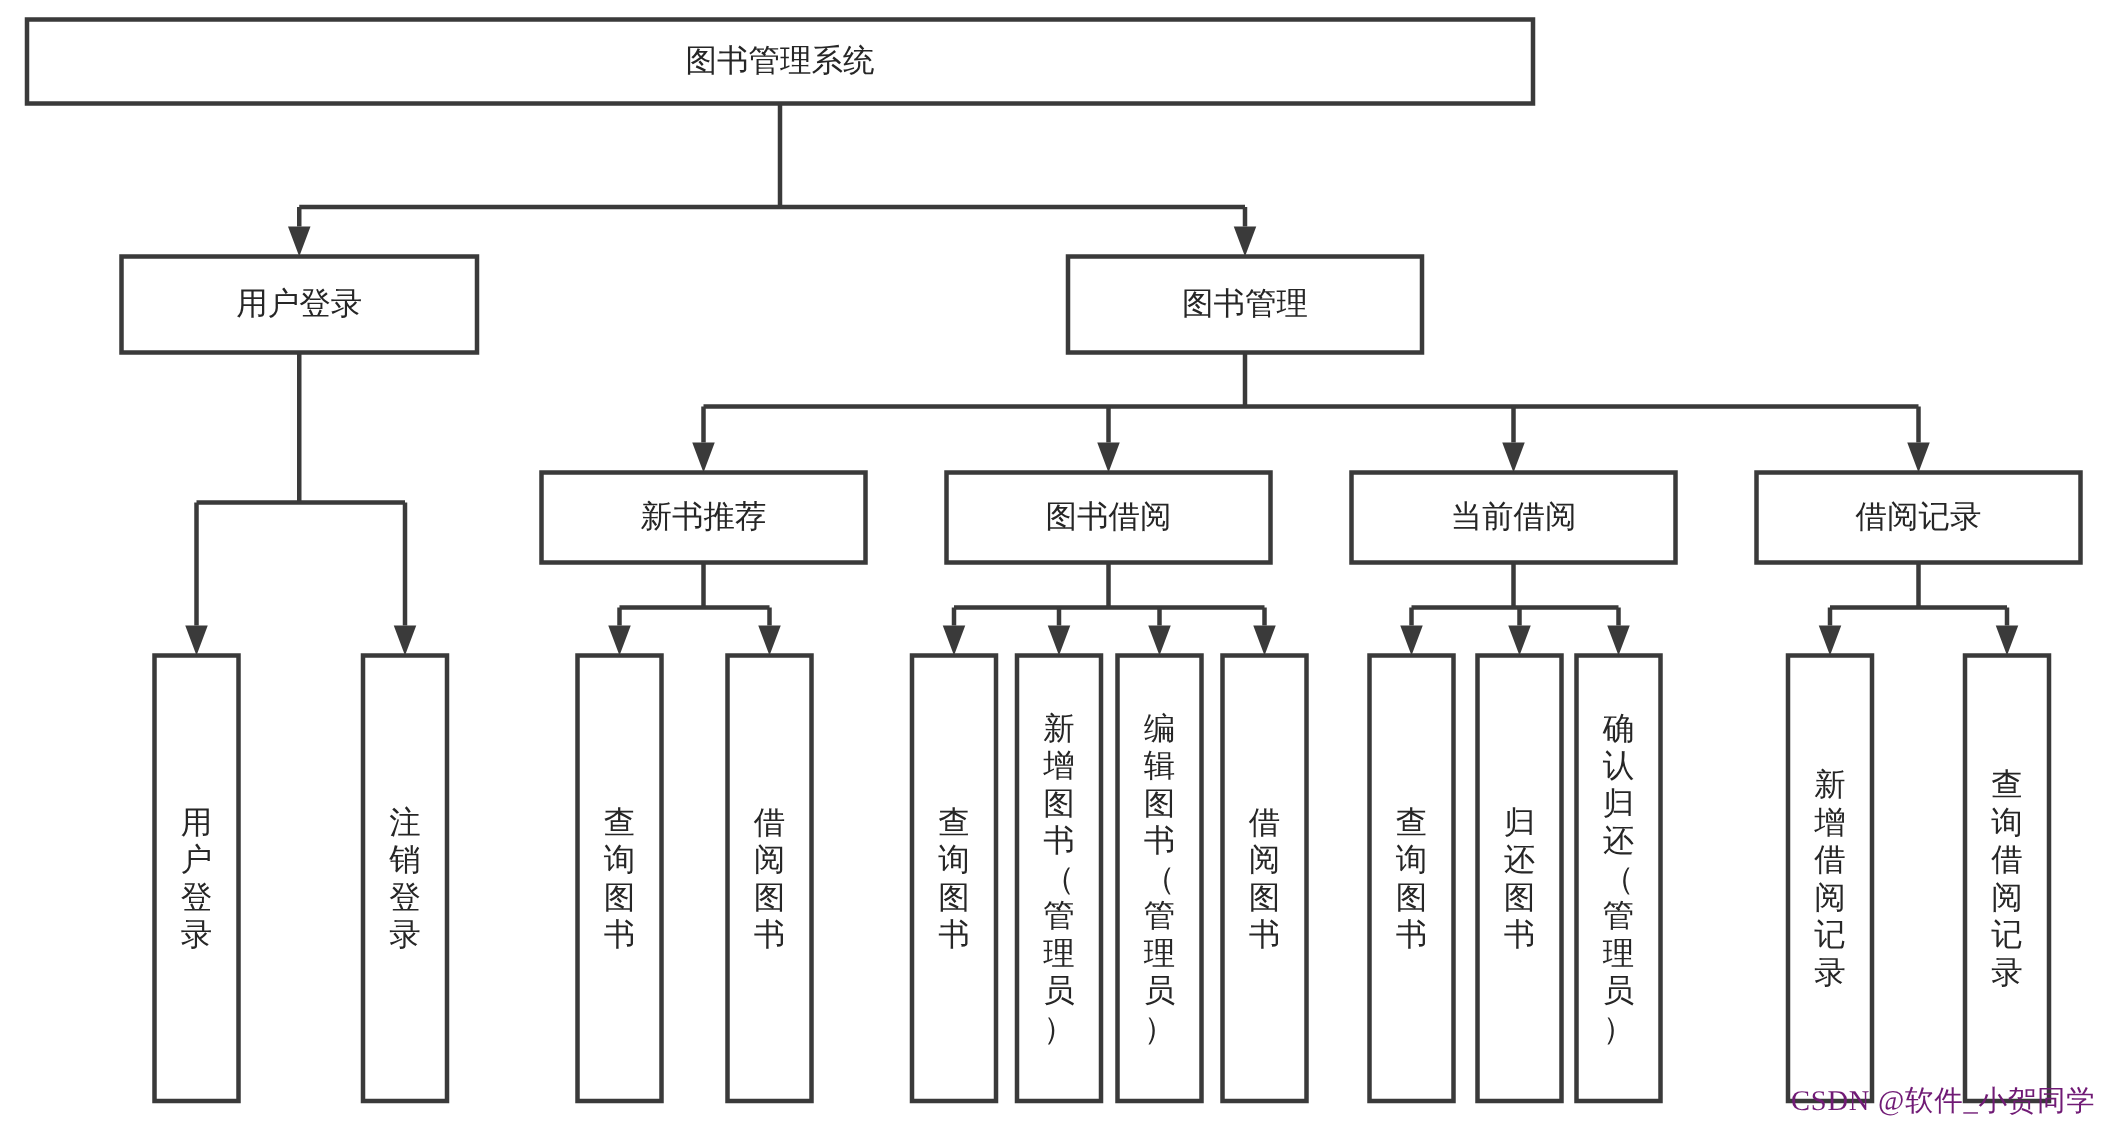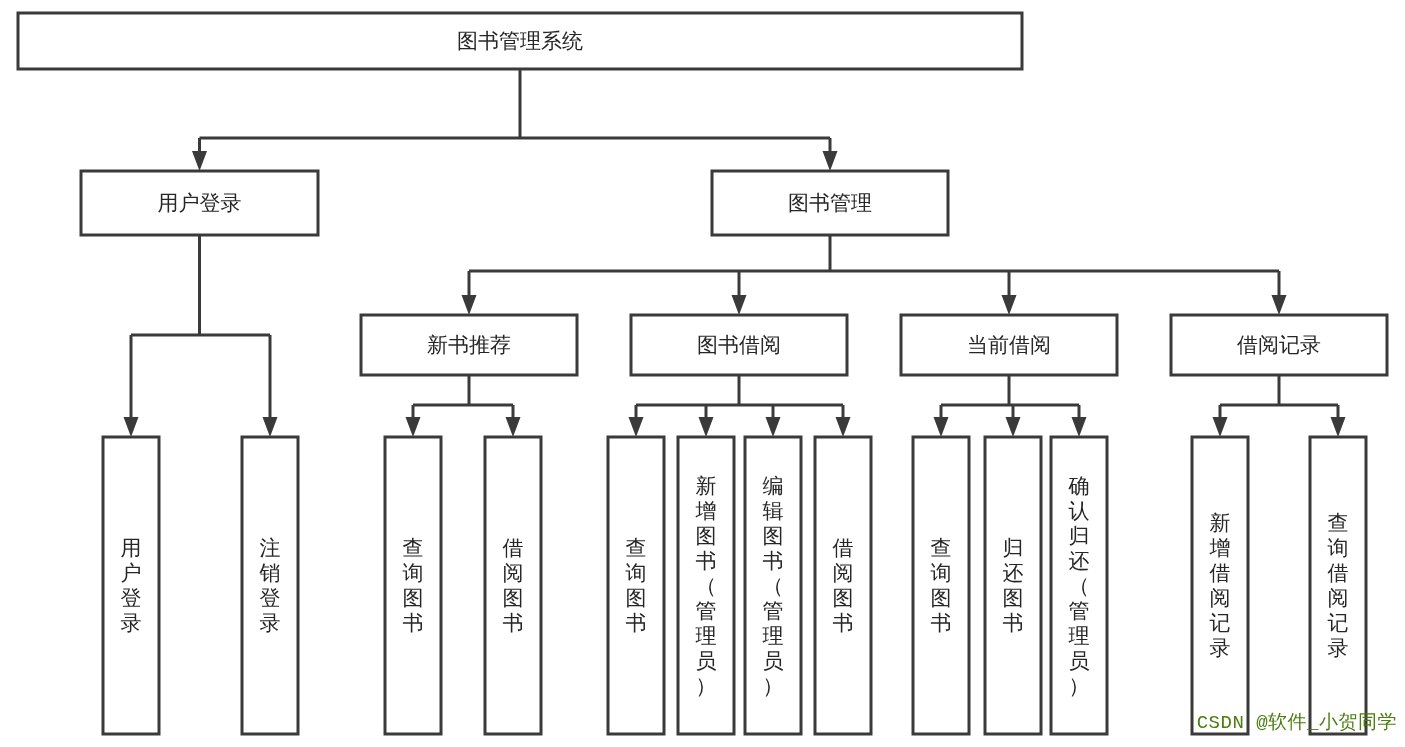--- a/index.html
+++ b/index.html
@@ -50,24 +50,24 @@
     stroke-width: 3;
     fill: none;
   }
   .arrow-head {
     fill: #3a3a3a;
     stroke: none;
   }
   .watermark {
     position: absolute;
     right: 8px;
-    bottom: 12px;
-    font-family: Liberation Mono, monospace;
+    bottom: 0;
+    font-family: Liberation Serif, serif;
     font-size: 19px;
-    color: #4d7c0f;
+    color: #701a75;
     letter-spacing: 0.5px;
     white-space: nowrap;
     user-select: none;
   }
 </style>
 </head>
 <body>
 
 <div id="diagram-root">
   <svg class="diagram-canvas" id="diagram-svg" viewBox="0 0 1405 747" xmlns="http://www.w3.org/2000/svg">

